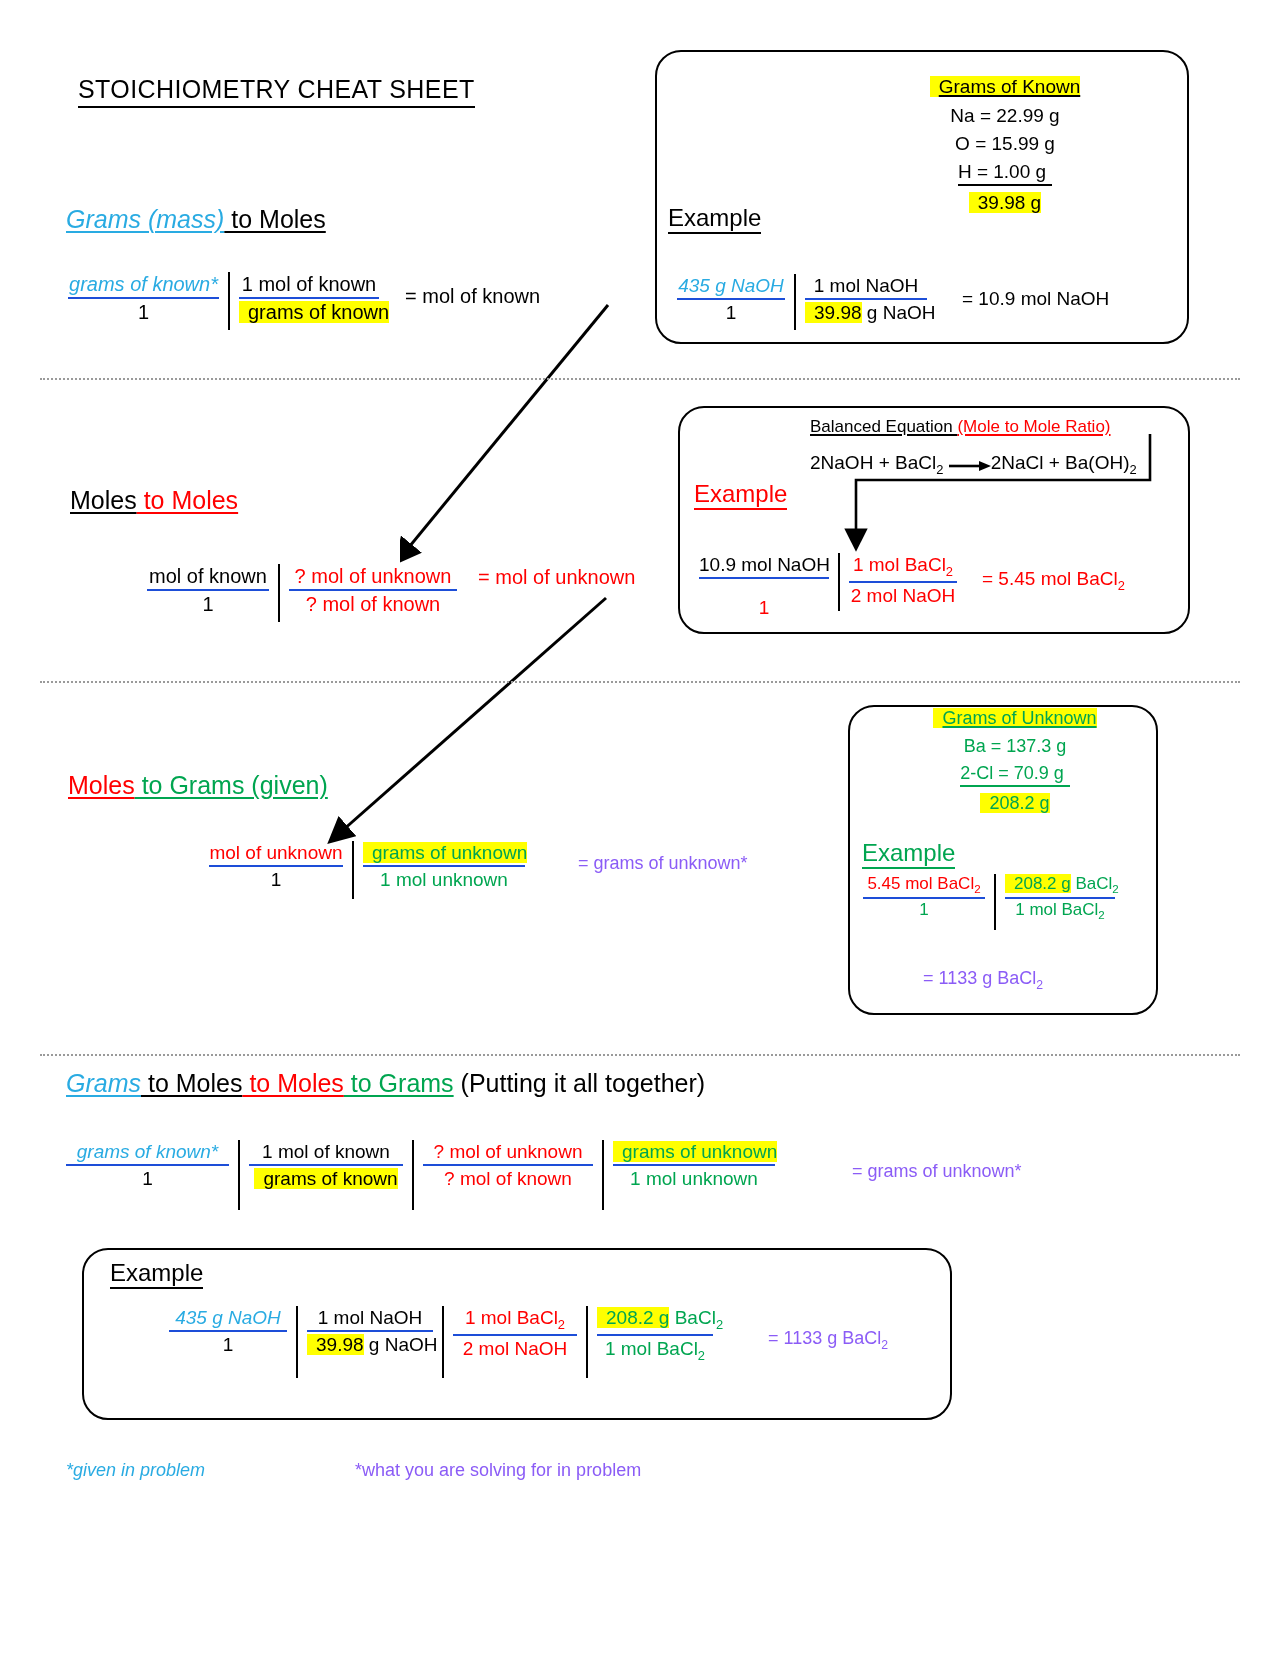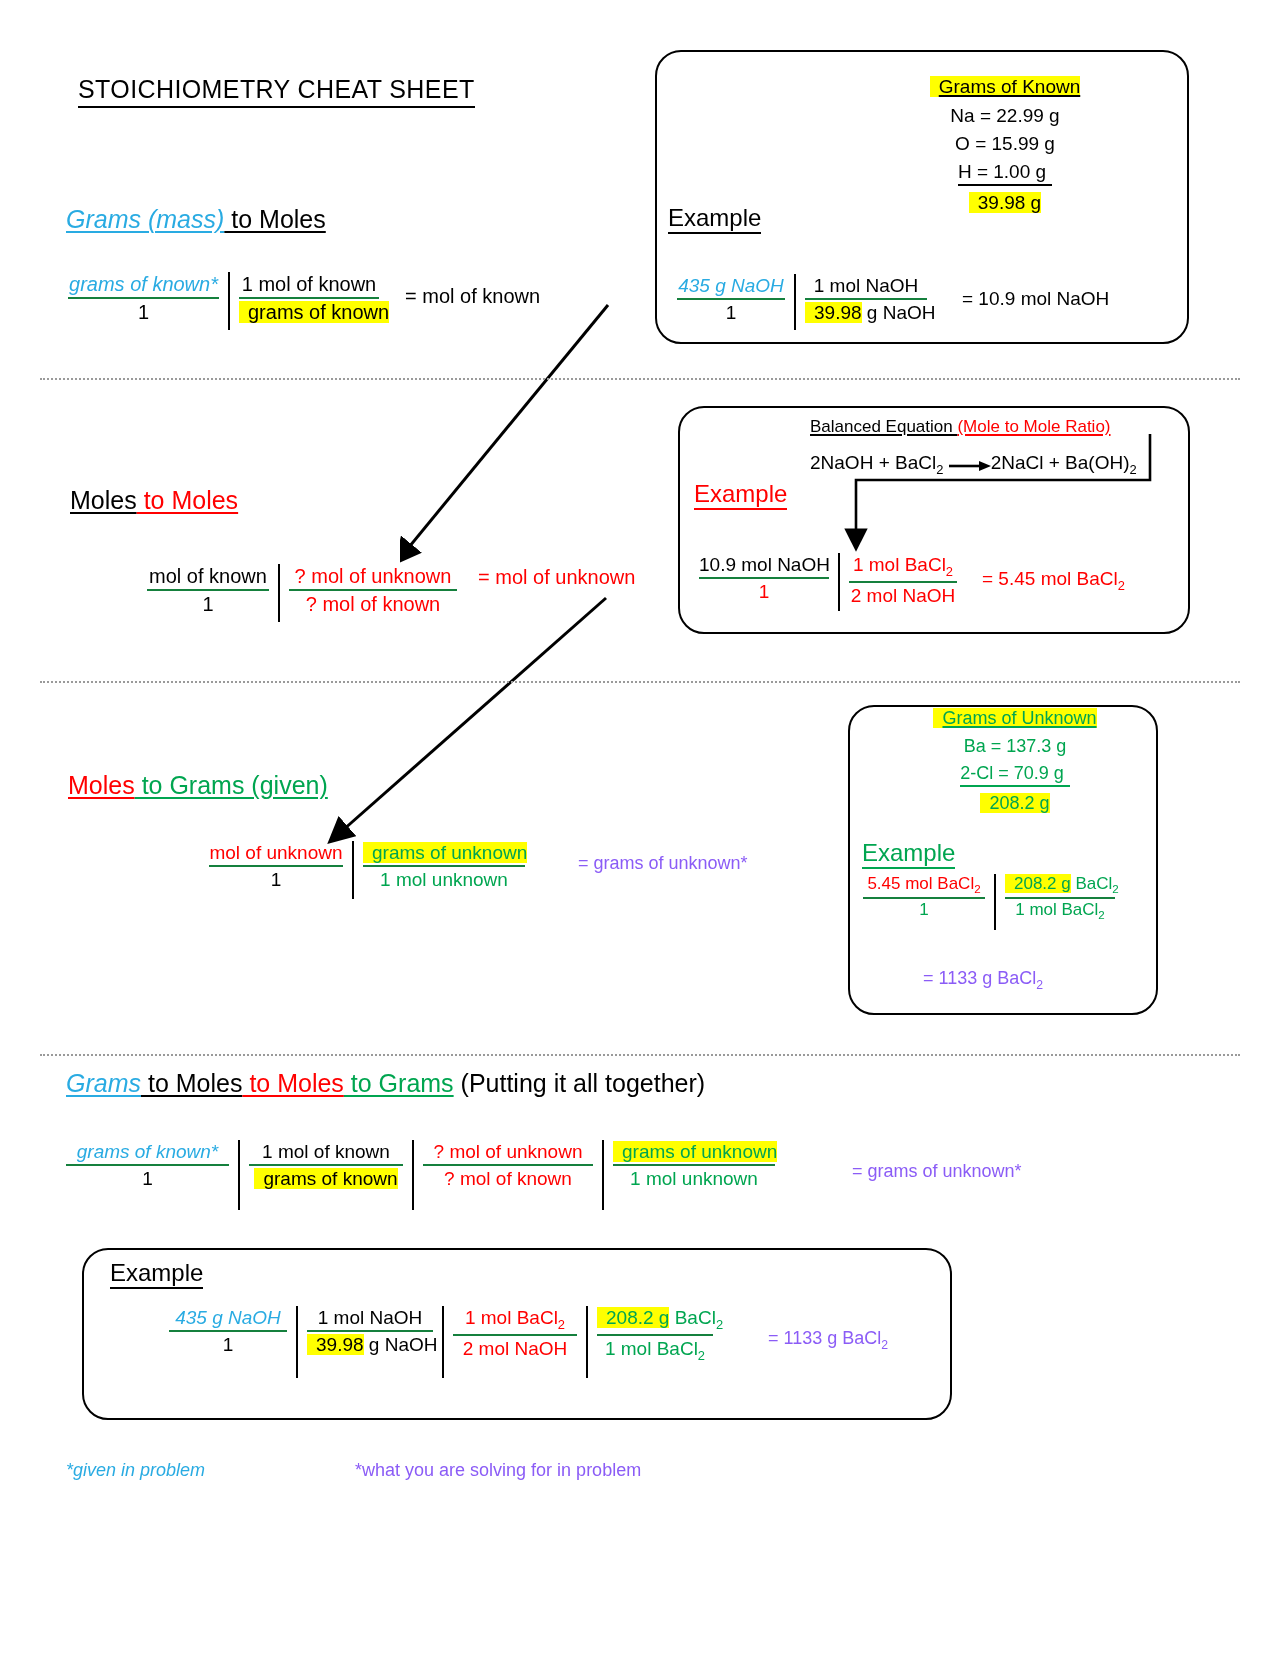--- a/index.html
+++ b/index.html
@@ -44,21 +44,21 @@
 
   
   .frac { display:flex; align-items:stretch; }
   .frac .col {
     display:flex; flex-direction:column; justify-content:flex-start;
     padding:0 9px; box-sizing:border-box;
   }
   .frac .col .num, .frac .col .den {
     white-space:nowrap; line-height:1.22; text-align:center;
   }
-  .frac .col .num { border-bottom:2px solid #15803d; padding-bottom:1px; }
+  .frac .col .num { border-bottom:2px solid #1d4ed8; padding-bottom:1px; }
   .frac .col .den { padding-top:1px; }
   .frac .bar { width:2px; background:#000; }
 
   .fsz20 { font-size:20px; }
   .fsz19 { font-size:19px; }
   .fsz18 { font-size:18px; }
   .fsz17 { font-size:17px; }
   .nowrap { white-space:nowrap; }
   sub { font-size:.68em; }
 
@@ -172,21 +172,21 @@
 <svg class="abs" style="left:840px; top:432px;" width="320" height="130">
   <defs>
     <marker id="ah3" markerWidth="9" markerHeight="9" refX="6" refY="4.5" orient="auto">
       <path d="M0,0 L9,4.5 L0,9 z" fill="#000"></path>
     </marker>
   </defs>
   <polyline points="310,2 310,48 16,48 16,112" fill="none" stroke="#000" stroke-width="2.6" marker-end="url(#ah3)"></polyline>
 </svg>
 
 <div class="abs frac fsz19" style="left:690px; top:553px;">
-  <div class="col" style="width:148px;">
+  <div class="col" style="width:148px;gap:16px;">
     <div class="num c-black">10.9 mol NaOH</div>
     <div class="den c-red">1</div>
   </div>
   <div class="bar" style="height:58px;"></div>
   <div class="col" style="width:126px;">
     <div class="num c-red"><span>1 mol BaCl</span><sub>2</sub></div>
     <div class="den c-red">2 mol NaOH</div>
   </div>
 </div>
 <div class="abs fsz19 c-red nowrap" style="left:982px; top:568px;"><span>= 5.45 mol BaCl</span><sub>2</sub></div>

